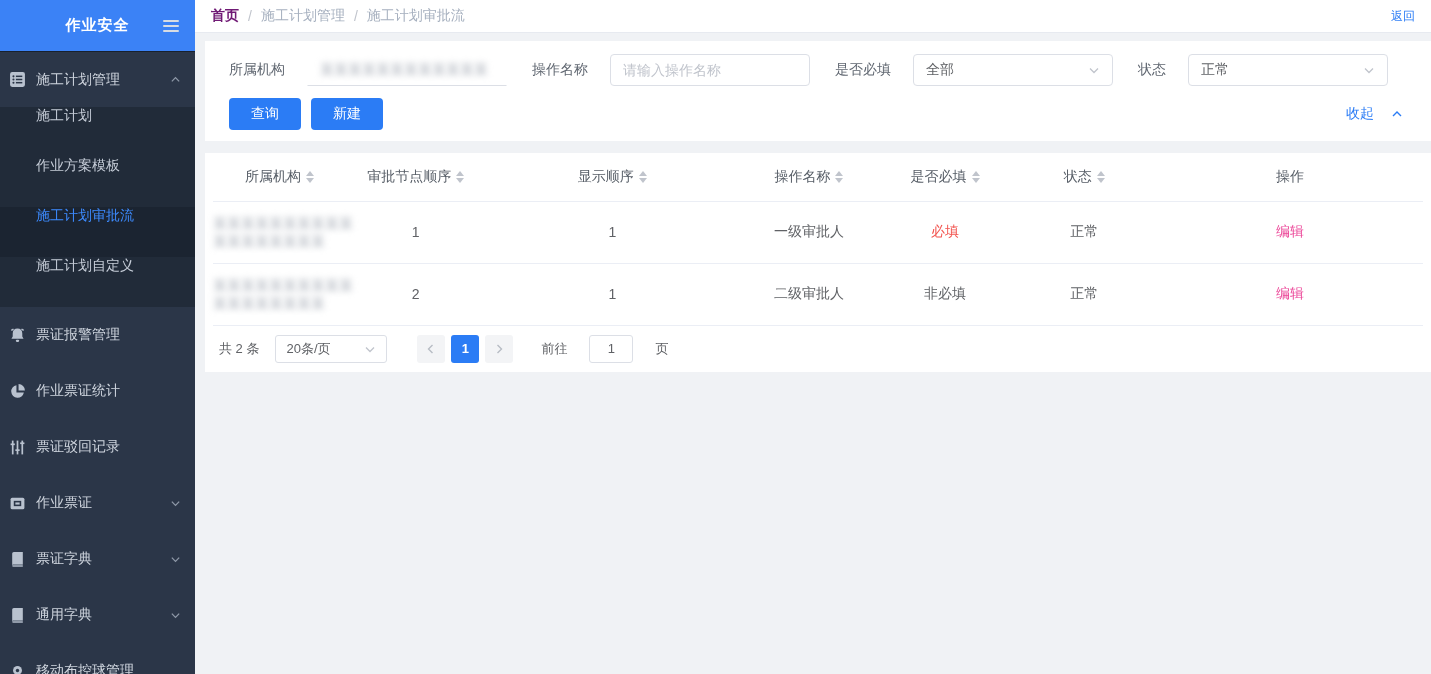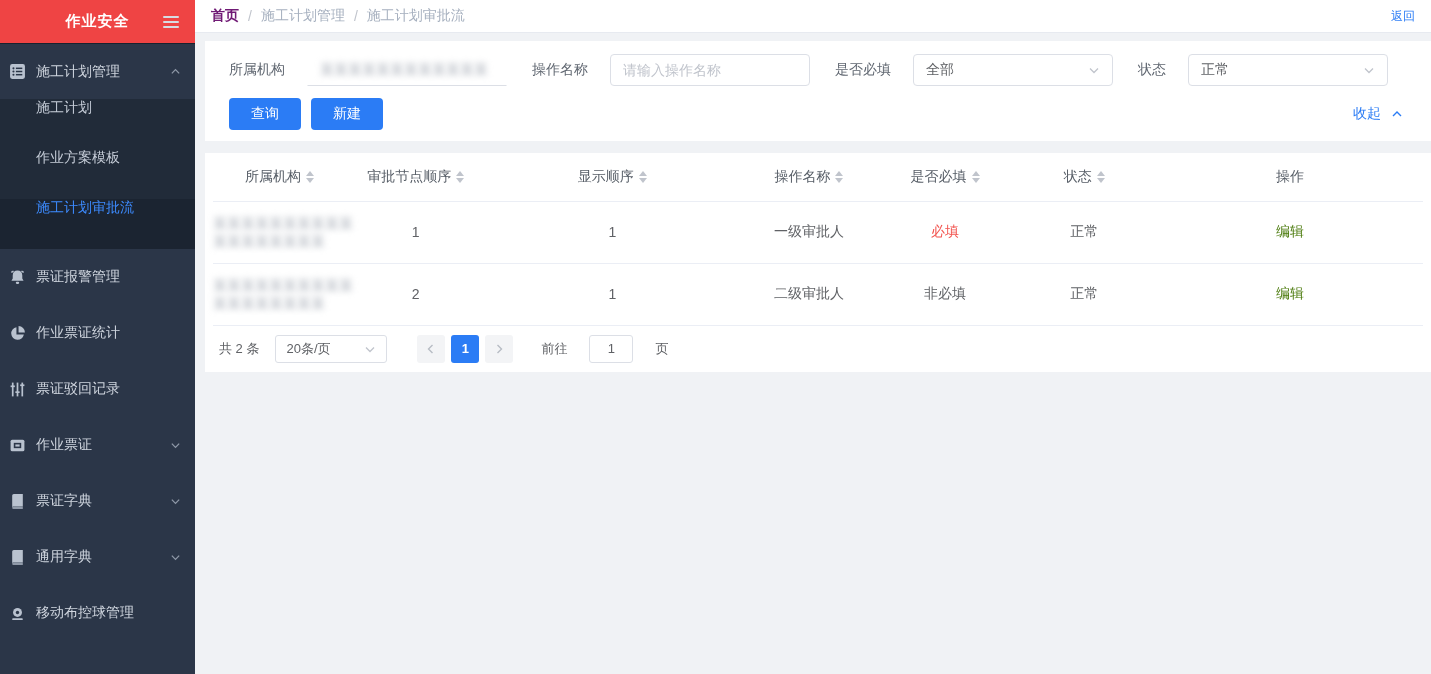--- a/index.html
+++ b/index.html
@@ -2,21 +2,21 @@
 <html><head>
 <meta charset="utf-8">
 <style>
   * { margin:0; padding:0; box-sizing:border-box; }
   html,body { width:1431px; height:674px; overflow:hidden; }
   body { font-family:"Liberation Sans","DejaVu Sans",sans-serif; background:#f0f2f5; font-size:14px; }
   .app { display:flex; width:100%; height:100%; }
 
   
   .sidebar { width:195px; flex-shrink:0; background:#2b3648; color:#c6cdd8; display:flex; flex-direction:column; overflow:hidden; }
-  .sidebar-header { height:44px; flex-shrink:0; background:#ef4444; border-bottom:1px solid #18212e; display:flex; align-items:center; justify-content:center; position:relative; }
+  .sidebar-header { height:52px; flex-shrink:0; background:#3b82f6; border-bottom:1px solid #18212e; display:flex; align-items:center; justify-content:center; position:relative; }
   .sidebar-title { color:#ffffff; font-weight:bold; font-size:15px; letter-spacing:1px; }
   .hamburger { position:absolute; right:16px; top:50%; transform:translateY(-50%); display:flex; flex-direction:column; gap:3px; cursor:pointer; }
   .hamburger i { display:block; width:16px; height:2px; background:#d7dce3; border-radius:1px; }
   .menu { flex:1; }
   .menu-item { height:55px; display:flex; align-items:center; padding:0 14px 0 8px; cursor:pointer; font-size:14px; color:#cfd5de; }
   .menu-item .mi-icon { width:18px; height:18px; margin-right:10px; flex-shrink:0; display:flex; align-items:center; justify-content:center; }
   .menu-item .mi-label { flex:1; white-space:nowrap; }
   .menu-item .mi-caret { color:#8f99a8; display:flex; }
   .submenu { background:#212b39; }
   .submenu-item { height:50px; display:flex; align-items:flex-start; padding-left:36px; font-size:14px; color:#c6cdd8; cursor:pointer; white-space:nowrap; }
@@ -41,34 +41,34 @@
   .f-label { font-size:14px; color:#5f6670; margin-right:22px; white-space:nowrap; }
   .f-input, .f-select { width:200px; height:32px; border:1px solid #dcdfe6; border-radius:4px; padding:8px 12px; font-size:14px; color:#606266; background:#fff; display:flex; align-items:center; }
   input.f-input { outline:none; }
   input.f-input::placeholder { color:#c0c4cc; }
   .f-input.org-box { border-color:transparent; border-bottom-color:#dcdfe6; border-radius:0; overflow:hidden; }
   .f-select { justify-content:space-between; cursor:pointer; }
   .sel-caret { color:#c0c4cc; display:flex; }
   .redacted { filter:blur(3px); color:#aab0b9; user-select:none; white-space:nowrap; }
   .actions-row { margin-top:12px; display:flex; align-items:center; }
   .btn { height:32px; padding:0 22px; background:#2b7cf5; color:#ffffff; border:none; border-radius:4px; font-size:14px; cursor:pointer; margin-right:10px; font-family:inherit; }
-  .collapse-link { margin-left:auto; margin-right:12px; color:#2b7cf5; font-size:14px; display:flex; align-items:center; gap:10px; cursor:pointer; }
+  .collapse-link { margin-left:auto; margin-right:12px; color:#2b7cf5; font-size:14px; display:flex; align-items:center; gap:17px; cursor:pointer; }
 
   
   .table-card { background:#ffffff; margin-top:12px; padding:0 8px; }
   table.grid { width:100%; border-collapse:collapse; table-layout:fixed; }
   .grid th { height:48px; font-size:14px; color:#565d66; font-weight:500; text-align:center; border-bottom:1px solid #ebeef5; }
   .grid td { height:62px; font-size:14px; color:#606266; text-align:center; border-bottom:1px solid #ebeef5; }
   .th-inner { display:inline-flex; align-items:center; cursor:pointer; }
   .caret-wrap { display:inline-flex; flex-direction:column; margin-left:5px; }
   .caret-up { width:0; height:0; border:4px solid transparent; border-bottom:5px solid #c0c4cc; margin-bottom:2px; }
   .caret-down { width:0; height:0; border:4px solid transparent; border-top:5px solid #c0c4cc; }
   .cell-redacted { display:inline-block; width:140px; line-height:18px; text-align:left; }
   .req-red { color:#f2544f; }
-  .link-edit { color:#4d7c0f; cursor:pointer; }
+  .link-edit { color:#ec4899; cursor:pointer; }
 
   
   .pagination { display:flex; align-items:center; height:46px; padding-left:6px; font-size:13px; color:#606266; }
   .pg-total { margin-right:16px;text-align:right; }
   .pg-size { width:112px; height:28px; border:1px solid #dcdfe6; border-radius:3px; display:flex; align-items:center; justify-content:space-between; padding:0 10px; color:#606266; cursor:pointer; margin-right:24px; }
   .pg-btn { width:28px; height:28px; background:#f3f4f6; border-radius:3px; display:flex; align-items:center; justify-content:center; color:#b7bcc4; margin:0 6px; cursor:pointer; }
   .pg-num { width:28px; height:28px; border-radius:3px; display:flex; align-items:center; justify-content:center; cursor:pointer; }
   .pg-num.active { background:#2b7cf5; color:#ffffff; font-weight:bold; }
   .pg-goto { margin-left:22px; display:flex; align-items:center; gap:22px; }
   .pg-goto-input { width:44px; height:28px; border:1px solid #dcdfe6; border-radius:3px; text-align:center; font-size:13px; color:#606266; outline:none; font-family:inherit; }
@@ -111,20 +111,23 @@
 
       <div class="submenu">
         <div class="submenu-item">
           <span>施工计划</span>
         </div>
         <div class="submenu-item">
           <span>作业方案模板</span>
         </div>
         <div class="submenu-item active">
           <span>施工计划审批流</span>
+        </div>
+        <div class="submenu-item">
+          <span>施工计划自定义</span>
         </div>
       </div>
 
       <div class="menu-item top-item">
         <span class="mi-icon">
           <svg class="icon" width="17" height="17" viewBox="0 0 16 16">
               <path d="M8 1.5c-2.7 0-4.5 1.9-4.5 4.5v3L2.3 11h11.4l-1.2-2V6c0-2.6-1.8-4.5-4.5-4.5z" fill="#b9c2cf"></path>
               <rect x="6.4" y="12" width="3.2" height="2" rx="1" fill="#b9c2cf"></rect>
               <rect x="2" y="2" width="2.4" height="1.4" fill="#b9c2cf" transform="rotate(-30 3 2.6)"></rect>
               <rect x="11.6" y="2" width="2.4" height="1.4" fill="#b9c2cf" transform="rotate(30 13 2.6)"></rect>

